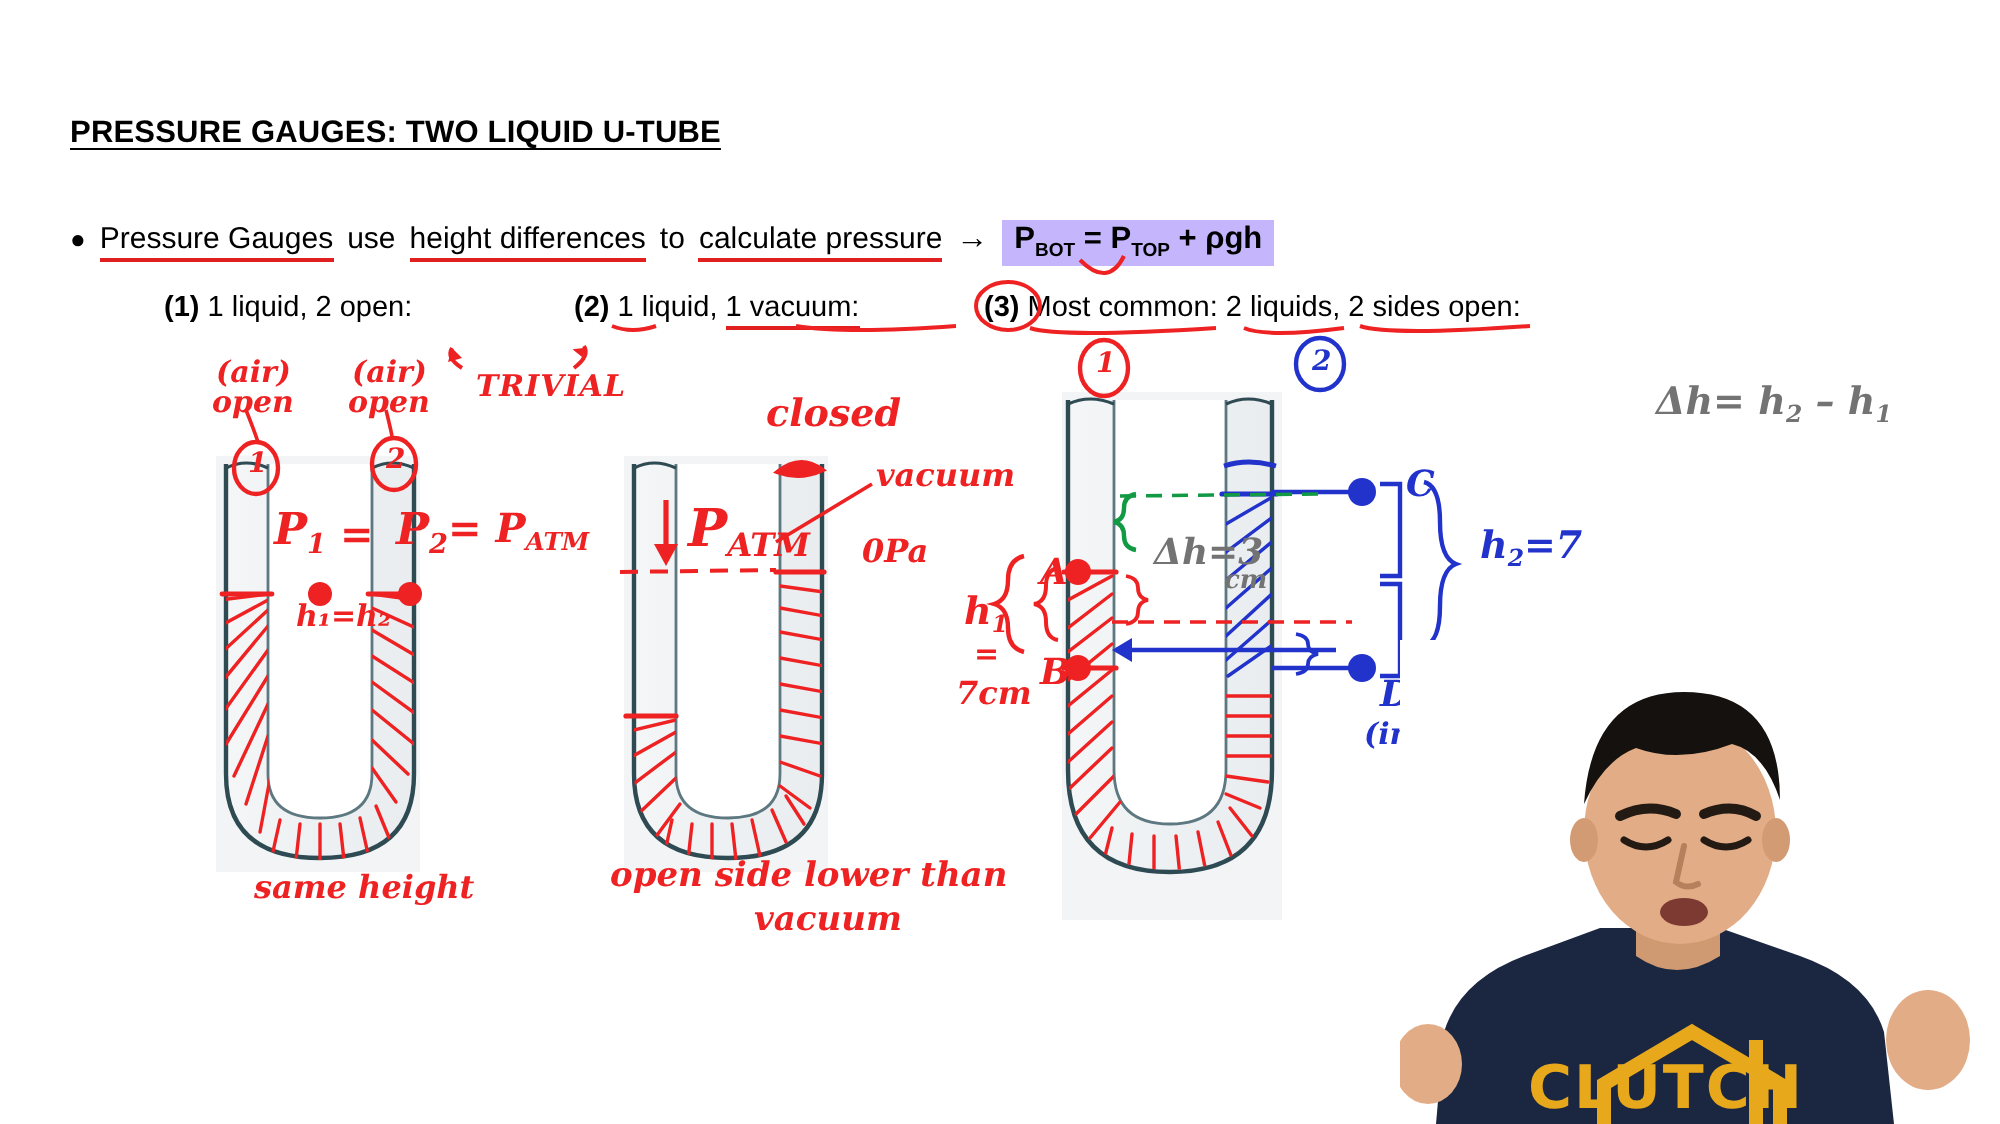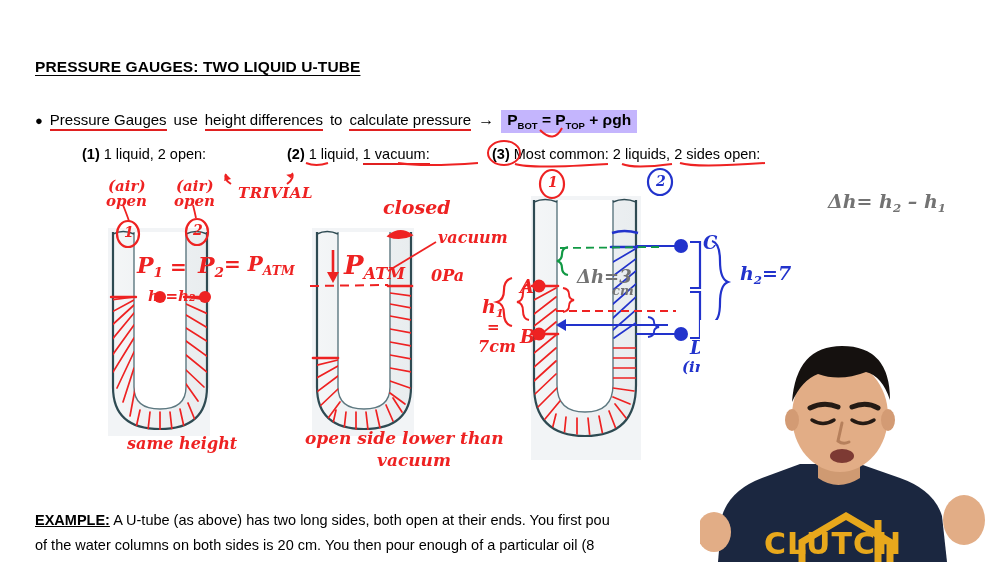--- a/index.html
+++ b/index.html
@@ -67,24 +67,20 @@
   </div>
   <div class="case-row" id="case2">
     <b>(2)</b>
     <span>1 liquid, </span><span class="u-red">1 vacuum:</span>
   </div>
   <div class="case-row" id="case3">
     <b>(3)</b>
     <span>Most common: 2 liquids, 2 sides open:</span>
   </div>
 
-  <div class="example-block">
-    <div><span class="lbl">EXAMPLE:</span><span> A U-tube (as above) has two long sides, both open at their ends. You first pou</span></div>
-    <div><span>of the water columns on both sides is 20 cm. You then pour enough of a particular oil (8</span></div>
-  </div>
 
   <svg class="overlay" viewBox="0 0 1000 562">
     <defs>
       <linearGradient id="glassGrad" x1="0" y1="0" x2="1" y2="0">
         <stop offset="0%" stop-color="#f4f6f7"></stop>
         <stop offset="45%" stop-color="#eef1f3"></stop>
         <stop offset="100%" stop-color="#e9edef"></stop>
       </linearGradient>
       <clipPath id="clipTube1">
           <path d="M113 232 L113 385 Q113 430 160 430 Q207 430 207 385 L207 232 L186 232 L186 385 Q186 409 160 409 Q134 409 134 385 L134 232 Z"></path>
@@ -299,21 +295,21 @@
   <div class="hw hw-red" style="left:106px;top:192px;font-size:15px;">open</div>
   <div class="hw hw-red" style="left:176px;top:177px;font-size:15px;">(air)</div>
   <div class="hw hw-red" style="left:174px;top:192px;font-size:15px;">open</div>
   <div class="hw hw-red" style="left:238px;top:184px;font-size:15px;letter-spacing:.5px;">TRIVIAL</div>
   <div class="hw hw-red" style="left:124px;top:224px;font-size:14px;">1</div>
   <div class="hw hw-red" style="left:193px;top:222px;font-size:14px;">2</div>
   <div class="hw hw-red" style="left:137px;top:252px;font-size:22px;"><span>P</span><span class="sub">1</span></div>
   <div class="hw hw-red" style="left:170px;top:255px;font-size:20px;">=</div>
   <div class="hw hw-red" style="left:198px;top:252px;font-size:22px;"><span>P</span><span class="sub">2</span></div>
   <div class="hw hw-red" style="left:224px;top:252px;font-size:20px;"><span>= P</span><span class="sub">ATM</span></div>
-  <div class="hw hw-red" style="left:148px;top:287px;font-size:15px;">h₁=h₂</div>
+  <div class="hw hw-red" style="left:148px;top:299px;font-size:15px;">h₁=h₂</div>
   <div class="hw hw-red" style="left:127px;top:434px;font-size:16px;">same height</div>
 
   <div class="hw hw-red" style="left:383px;top:196px;font-size:19px;">closed</div>
   <div class="hw hw-red" style="left:438px;top:228px;font-size:16px;">vacuum</div>
   <div class="hw hw-red" style="left:431px;top:266px;font-size:16px;">0Pa</div>
   <div class="hw hw-red" style="left:344px;top:250px;font-size:26px;"><span>P</span><span class="sub">ATM</span></div>
   <div class="hw hw-red" style="left:305px;top:428px;font-size:17px;">open side lower than</div>
   <div class="hw hw-red" style="left:377px;top:450px;font-size:17px;">vacuum</div>
 
   <div class="hw hw-red" style="left:548px;top:174px;font-size:14px;">1</div>

